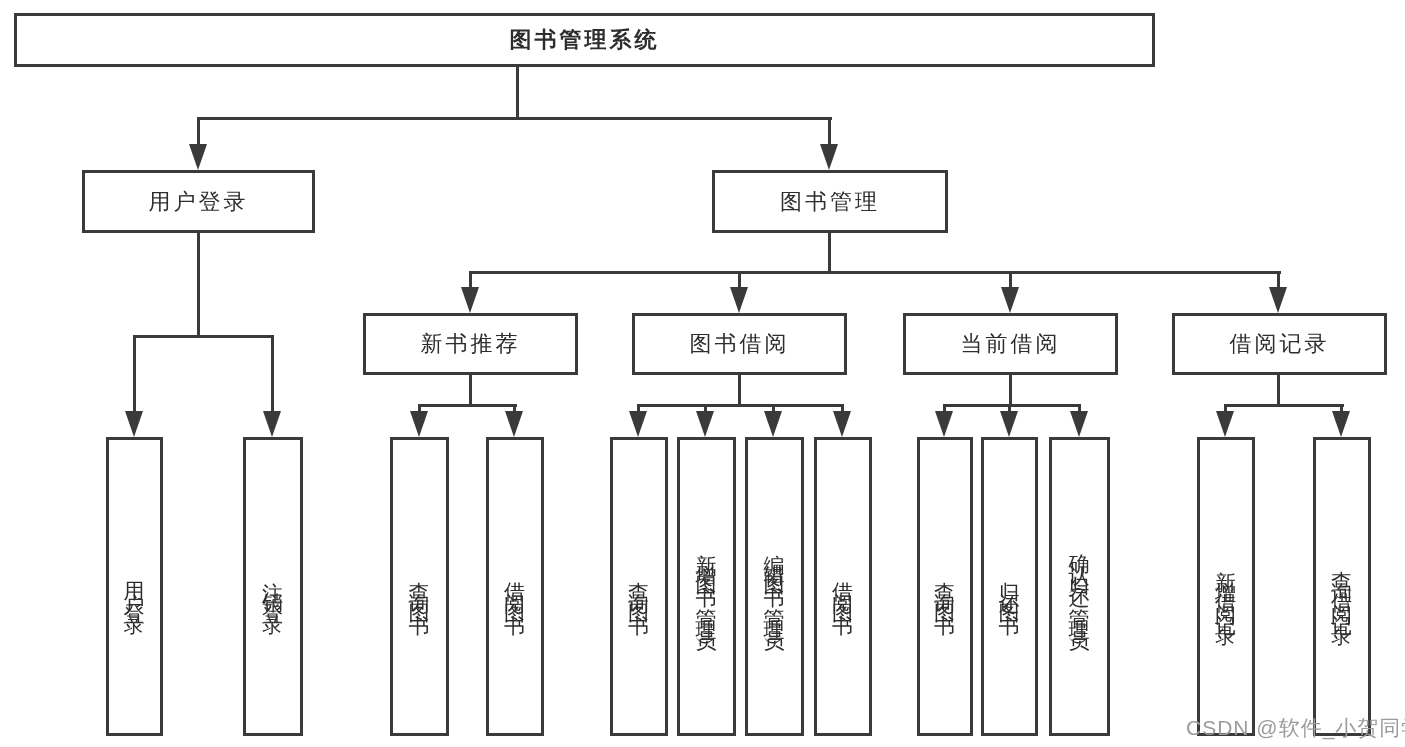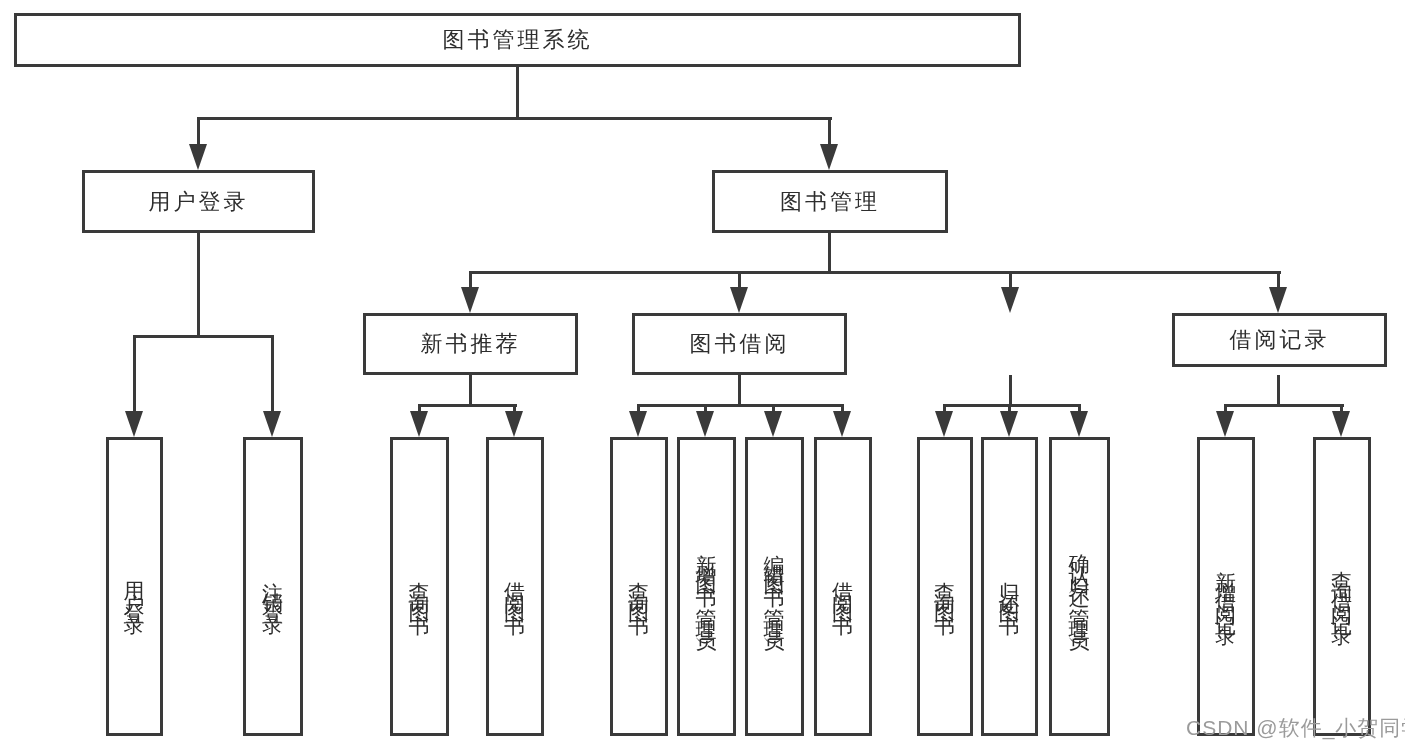--- a/index.html
+++ b/index.html
@@ -29,42 +29,45 @@
     position:absolute; left:1186px; top:714px;
     color:#9b9b9b; font-size:21px; letter-spacing:1px;
     white-space:nowrap; z-index:10;
   }
 </style>
 </head>
 <body>
 
 <div class="canvas">
 
-  <div class="box" style="left:14px;top:13px;width:1007px;height:54px;">
+  <div class="box" style="left:14px;top:13px;width:1141px;height:54px;font-weight:bold;">
     <span class="htext">图书管理系统</span>
   </div>
 
   <div class="box" style="left:82px;top:170px;width:233px;height:63px;">
     <span class="htext">用户登录</span>
   </div>
 
   <div class="box" style="left:363px;top:313px;width:215px;height:62px;">
     <span class="htext">新书推荐</span>
   </div>
 
   <div class="box" style="left:712px;top:170px;width:236px;height:63px;">
     <span class="htext">图书管理</span>
   </div>
 
   <div class="box" style="left:632px;top:313px;width:215px;height:62px;">
     <span class="htext">图书借阅</span>
   </div>
 
+  <div class="box" style="left:903px;top:313px;width:215px;height:62px;">
+    <span class="htext">当前借阅</span>
+  </div>
 
-  <div class="box" style="left:1172px;top:313px;width:215px;height:54px;">
+  <div class="box" style="left:1172px;top:313px;width:215px;height:62px;">
     <span class="htext">借阅记录</span>
   </div>
 
   <div class="box vleaf" style="left:106px;top:437px;width:57px;height:299px;">
     <span class="vtext">用户登录</span>
   </div>
   <div class="box vleaf" style="left:243px;top:437px;width:60px;height:299px;">
     <span class="vtext">注销登录</span>
   </div>
 

